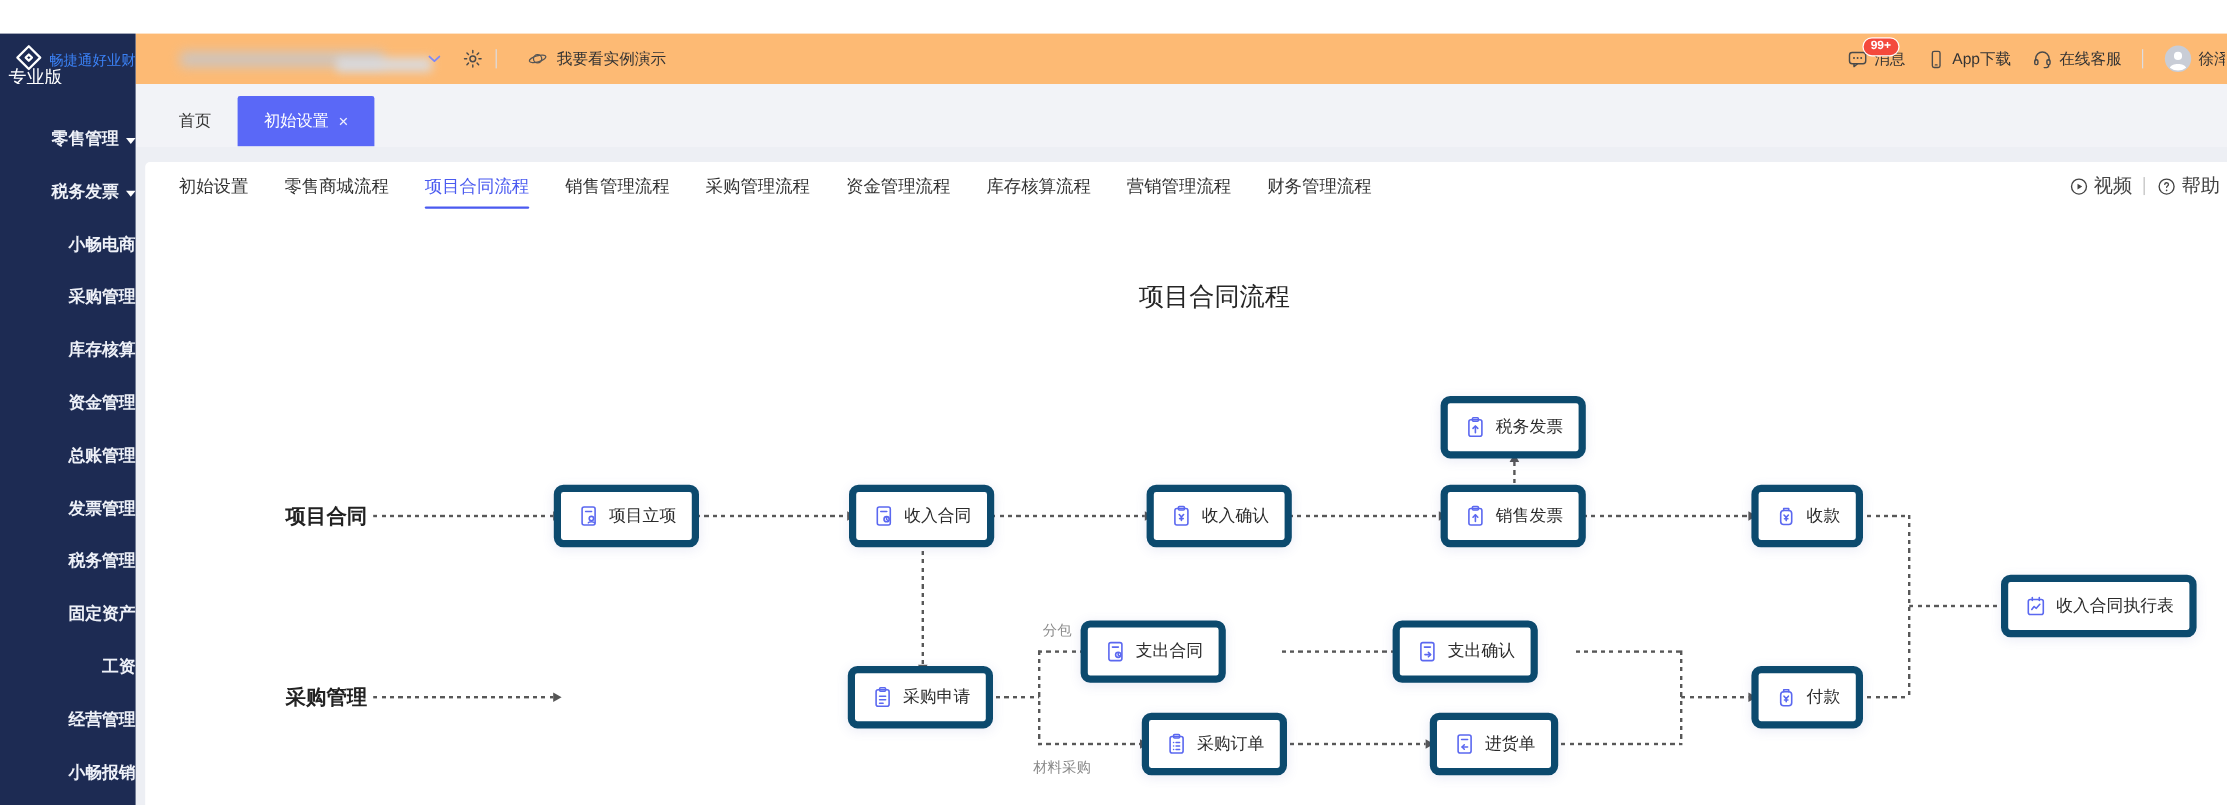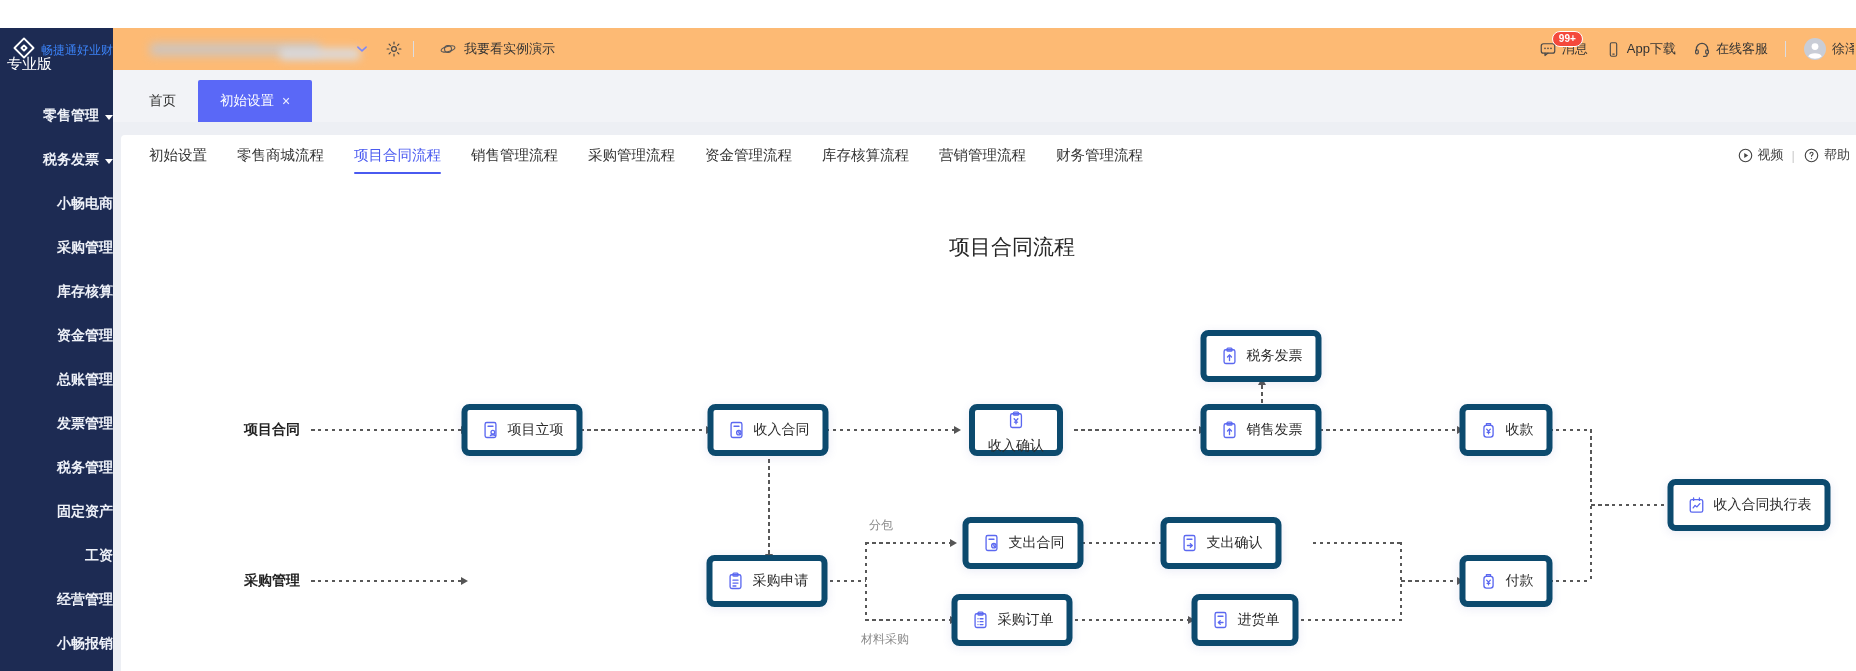--- a/index.html
+++ b/index.html
@@ -43,28 +43,28 @@
   .wclose{font-size:14px;opacity:.9;line-height:1}
 
   
   .contentbg{position:absolute;left:113px;top:122px;right:0;bottom:0;background:#edeff4}
   .panel{position:absolute;left:8px;top:13px;right:0;bottom:0;background:#fff;border-radius:4px 0 0 0}
 
   .panel-tabs{position:relative;height:40px;display:flex;align-items:center;gap:30px;padding:0 6px 0 28px;z-index:3}
   .ctab{position:relative;font-size:14.5px;color:#333;cursor:pointer;white-space:nowrap;padding:9px 0}
   .ctab.active{color:#4a5af0}
   .ctab.active::after{content:"";position:absolute;left:0;right:0;bottom:0;height:2px;background:#4a5af0;border-radius:1px}
-  .panel-actions{margin-left:auto;display:flex;align-items:center;gap:8px;font-size:13px;color:#444;white-space:nowrap}
+  .panel-actions{margin-left:auto;display:flex;align-items:center;gap:8px;font-size:16px;color:#444;white-space:nowrap}
   .pa-item{display:flex;align-items:center;gap:4px;cursor:pointer}
   .pa-div{color:#ccc}
 
   
   .flow{position:absolute;left:0;top:0;right:0;bottom:0;z-index:1}
   .ftitle{position:absolute;transform:translate(-50%,-50%);font-size:21px;color:#262626;font-weight:500;white-space:nowrap}
-  .flabel{position:absolute;transform:translate(-50%,-50%);font-size:14px;color:#222;font-weight:600;white-space:nowrap;z-index:2}
+  .flabel{position:absolute;transform:translate(-50%,-50%);font-size:17px;color:#222;font-weight:600;white-space:nowrap;z-index:2}
   .fnode{position:absolute;transform:translate(-50%,-50%);display:inline-flex;align-items:center;gap:7px;
          height:40px;padding:0 13px;background:#fff;border:6px solid #0c4a6e;border-radius:8px;
          box-shadow:0 2px 10px rgba(90,100,180,.12);font-size:14px;color:#2b2b2b;white-space:nowrap;z-index:2;cursor:pointer}
   .nicon{display:flex;align-items:center}
   .blabel{position:absolute;font-size:12px;color:#8a8a8a;white-space:nowrap;z-index:2}
   .eh{position:absolute;height:2px;z-index:1;background:repeating-linear-gradient(90deg,#585858 0 3.5px,transparent 3.5px 7px)}
   .ev{position:absolute;width:2px;z-index:1;background:repeating-linear-gradient(180deg,#585858 0 3.5px,transparent 3.5px 7px)}
   .ar::after{content:"";position:absolute;right:-7px;top:-3px;border-top:4px solid transparent;border-bottom:4px solid transparent;border-left:7px solid #555}
   .au::before{content:"";position:absolute;top:-7px;left:-3px;border-left:4px solid transparent;border-right:4px solid transparent;border-bottom:7px solid #555}
   .ad::after{content:"";position:absolute;bottom:-7px;left:-3px;border-left:4px solid transparent;border-right:4px solid transparent;border-top:7px solid #555}
@@ -275,21 +275,21 @@
             <span class="nicon">
               <svg width="20" height="20" viewBox="0 0 24 24" fill="none" stroke="#5b68f0" stroke-width="1.6" stroke-linecap="round" stroke-linejoin="round">
                 <rect x="5.5" y="3" width="13" height="18" rx="2"></rect>
                 <path d="M9 7.5h6"></path>
                 <circle cx="14.8" cy="15.2" r="2.6"></circle>
                 <path d="M14.8 13.9v1.5l1 .7"></path>
               </svg>
             </span>
             <span>收入合同</span>
           </div>
-          <div class="fnode" style="left: 895px; top: 295px; flex-direction: column;">
+          <div class="fnode" style="left: 895px; top: 295px;">
             <span class="nicon">
               <svg width="20" height="20" viewBox="0 0 24 24" fill="none" stroke="#5b68f0" stroke-width="1.6" stroke-linecap="round" stroke-linejoin="round">
                 <rect x="5.5" y="4.5" width="13" height="16.5" rx="2"></rect>
                 <rect x="9" y="2.5" width="6" height="3.5" rx="1"></rect>
                 <path d="m9.8 10.5 2.2 2.6 2.2-2.6"></path>
                 <path d="M12 13.1v3.4"></path>
                 <path d="M10.2 14.6h3.6"></path>
               </svg>
             </span>
             <span>收入确认</span>
@@ -331,21 +331,21 @@
           <div class="fnode" style="left: 646px; top: 446px;">
             <span class="nicon">
               <svg width="20" height="20" viewBox="0 0 24 24" fill="none" stroke="#5b68f0" stroke-width="1.6" stroke-linecap="round" stroke-linejoin="round">
                 <rect x="5.5" y="4.5" width="13" height="16.5" rx="2"></rect>
                 <rect x="9" y="2.5" width="6" height="3.5" rx="1"></rect>
                 <path d="M9 11h6M9 14.5h6M9 18h3.5"></path>
               </svg>
             </span>
             <span>采购申请</span>
           </div>
-          <div class="fnode" style="left: 902px; top: 408px;">
+          <div class="fnode" style="left: 840px; top: 408px;">
             <span class="nicon">
               <svg width="20" height="20" viewBox="0 0 24 24" fill="none" stroke="#5b68f0" stroke-width="1.6" stroke-linecap="round" stroke-linejoin="round">
                 <rect x="5.5" y="3" width="13" height="18" rx="2"></rect>
                 <path d="M9 7.5h6"></path>
                 <circle cx="14.8" cy="15.2" r="2.6"></circle>
                 <path d="M14.8 13.9v1.5l1 .7"></path>
               </svg>
             </span>
             <span>支出合同</span>
           </div>

